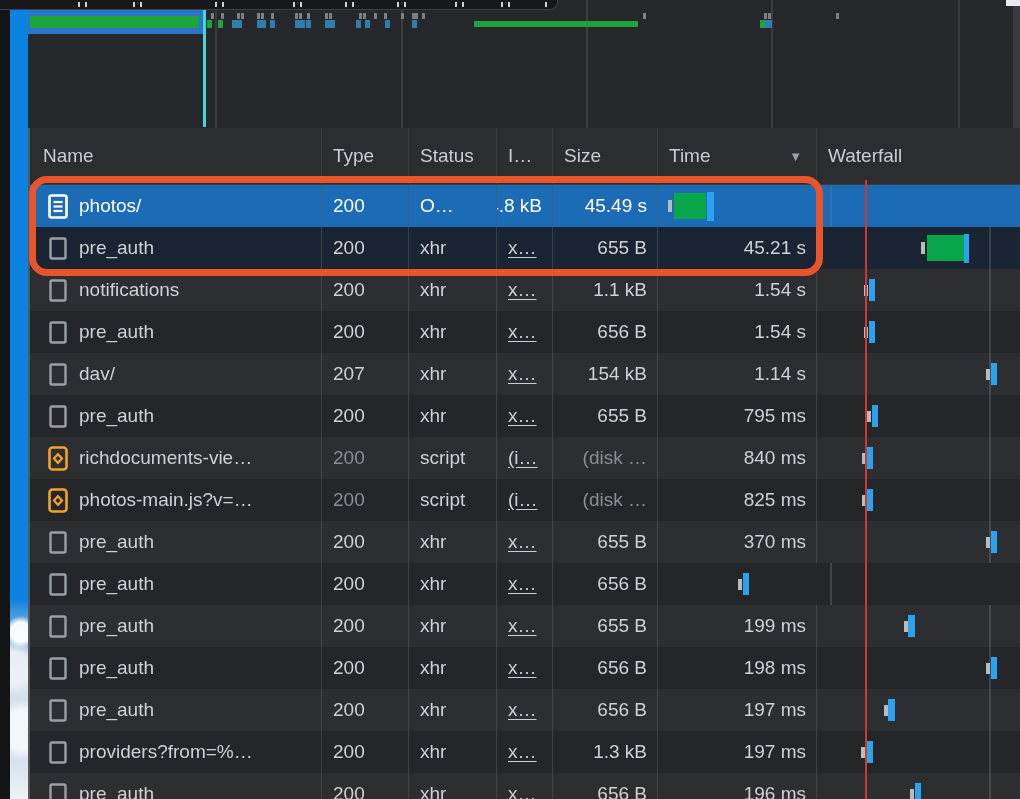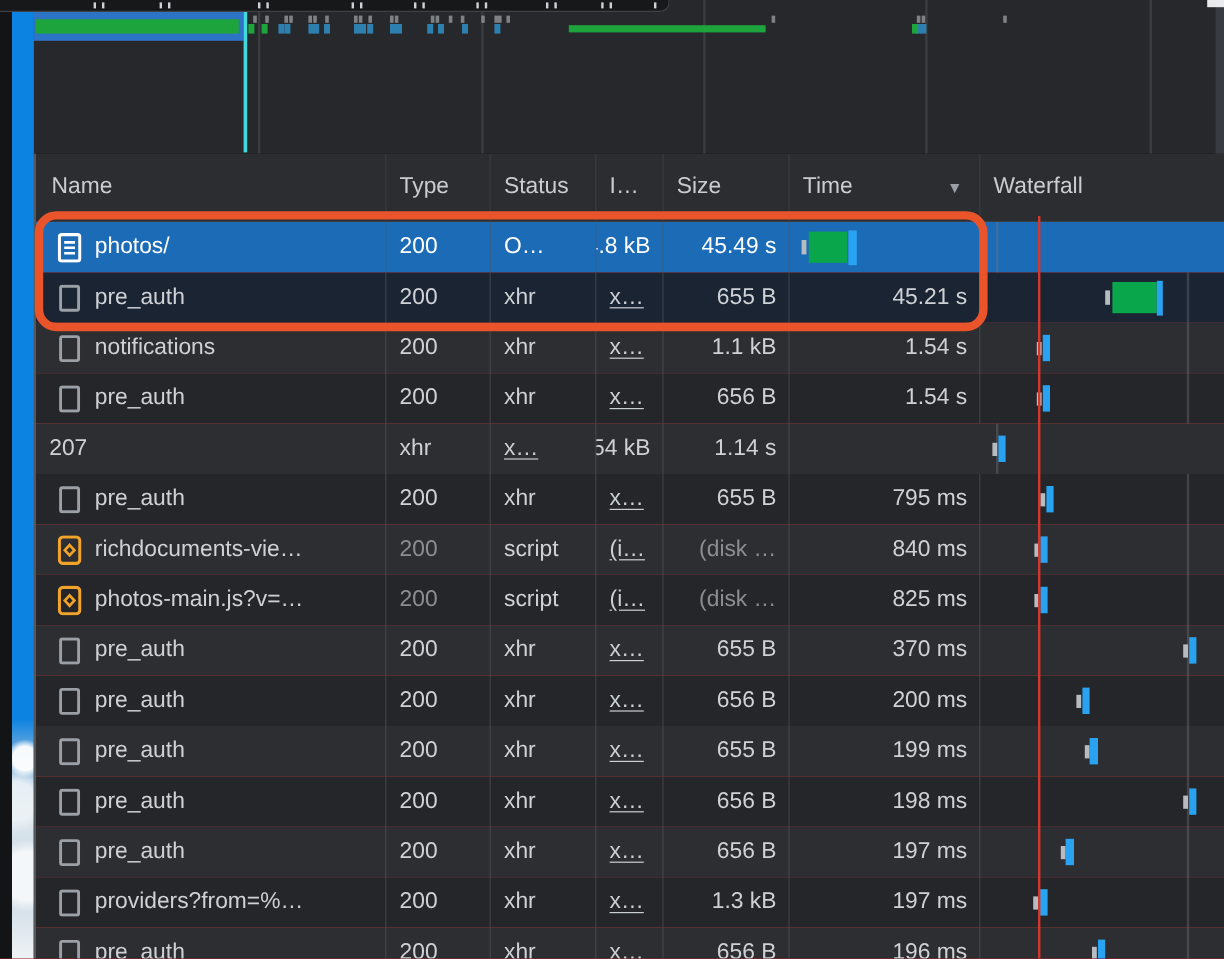--- a/index.html
+++ b/index.html
@@ -1,18 +1,18 @@
 <!DOCTYPE html>
 <html><head>
 <meta charset="utf-8">
 <style>
   html,body{margin:0;padding:0;background:#000;}
   .screen{
     position:relative;width:1020px;height:799px;overflow:hidden;
-    background:#ef4444;
+    background:#86efac;
     font-family:"Liberation Sans","DejaVu Sans",sans-serif;
     -webkit-font-smoothing:antialiased;
   }
   
   .left-black{position:absolute;left:0;top:0;width:10px;height:799px;background:#131415;}
   .blue-strip{position:absolute;left:10px;top:0;width:18px;height:799px;
     background:
       radial-gradient(circle 16px at 60% 632px, rgba(255,255,255,.95) 0 10px, rgba(255,255,255,0) 16px),
       radial-gradient(circle 26px at 20% 668px, rgba(236,242,246,.9) 0 16px, rgba(236,242,246,0) 26px),
       radial-gradient(circle 30px at 70% 730px, rgba(248,250,252,.9) 0 20px, rgba(248,250,252,0) 30px),
@@ -294,20 +294,28 @@
           <div class="cell r">
             <span>1.54 s</span>
           </div>
           <div class="cell wf">
             <div class="wf-grid" style="left: 172px;"></div>
             <div class="wtick" style="left: 47px;"></div>
             <div class="wblue" style="left: 52px; width: 6px;"></div>
           </div>
         </div>
         <div class="row odd">
+          <div class="cell name">
+            <span class="icon-box">
+              <svg width="18" height="23" viewBox="0 0 18 23">
+                <rect x="1.5" y="1.5" width="15" height="20" rx="1.5" fill="none" stroke="#9aa0a6" stroke-width="2.4"></rect>
+              </svg>
+            </span>
+            <span>dav/</span>
+          </div>
           <div class="cell ">
             <span>207</span>
           </div>
           <div class="cell ">
             <span>xhr</span>
           </div>
           <div class="cell ">
             <span class="link">x…</span>
           </div>
           <div class="cell r">
@@ -458,23 +466,20 @@
           </div>
           <div class="cell ">
             <span>xhr</span>
           </div>
           <div class="cell ">
             <span class="link">x…</span>
           </div>
           <div class="cell r">
             <span>656 B</span>
           </div>
-          <div class="cell r">
-            <span>200 ms</span>
-          </div>
           <div class="cell wf">
             <div class="wf-grid" style="left: 172px;"></div>
             <div class="wtick" style="left: 80px;"></div>
             <div class="wblue" style="left: 85px; width: 6px;"></div>
           </div>
         </div>
         <div class="row odd">
           <div class="cell name">
             <span class="icon-box">
               <svg width="18" height="23" viewBox="0 0 18 23">

